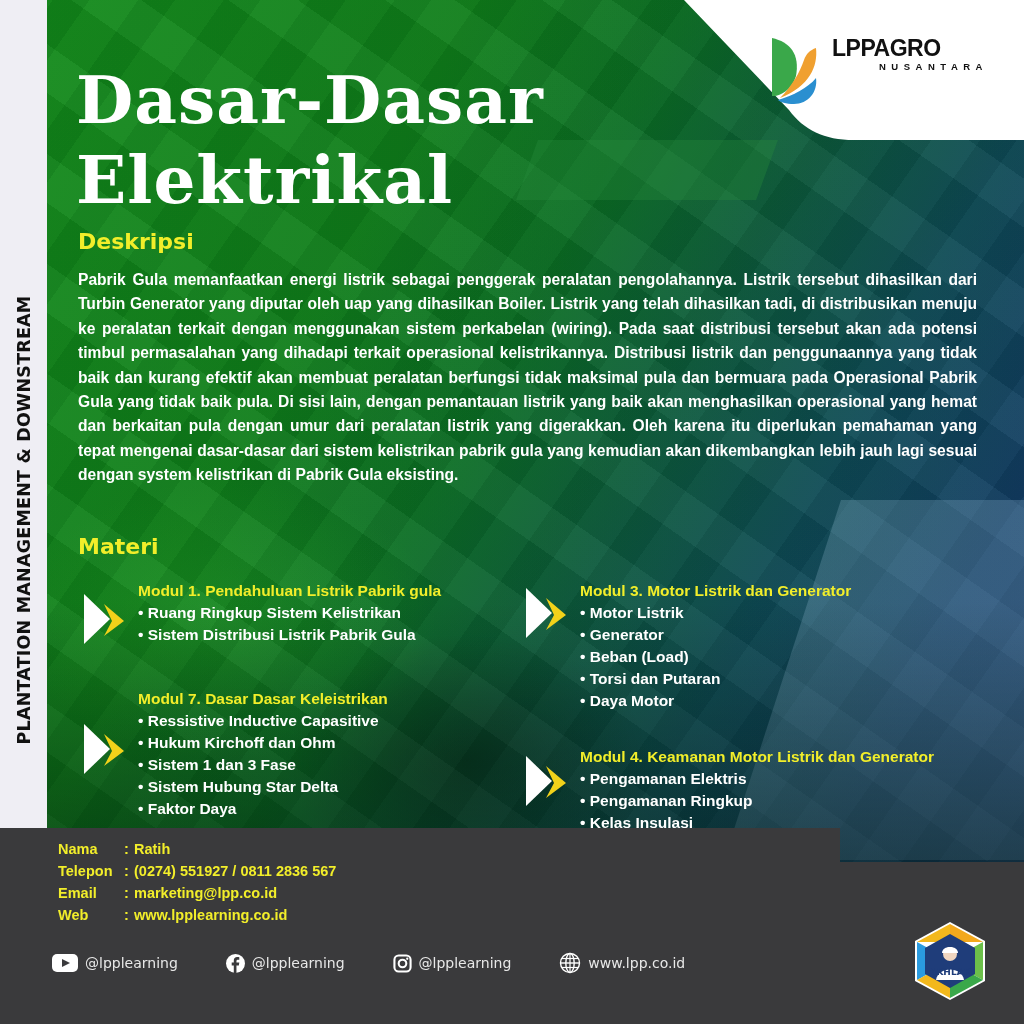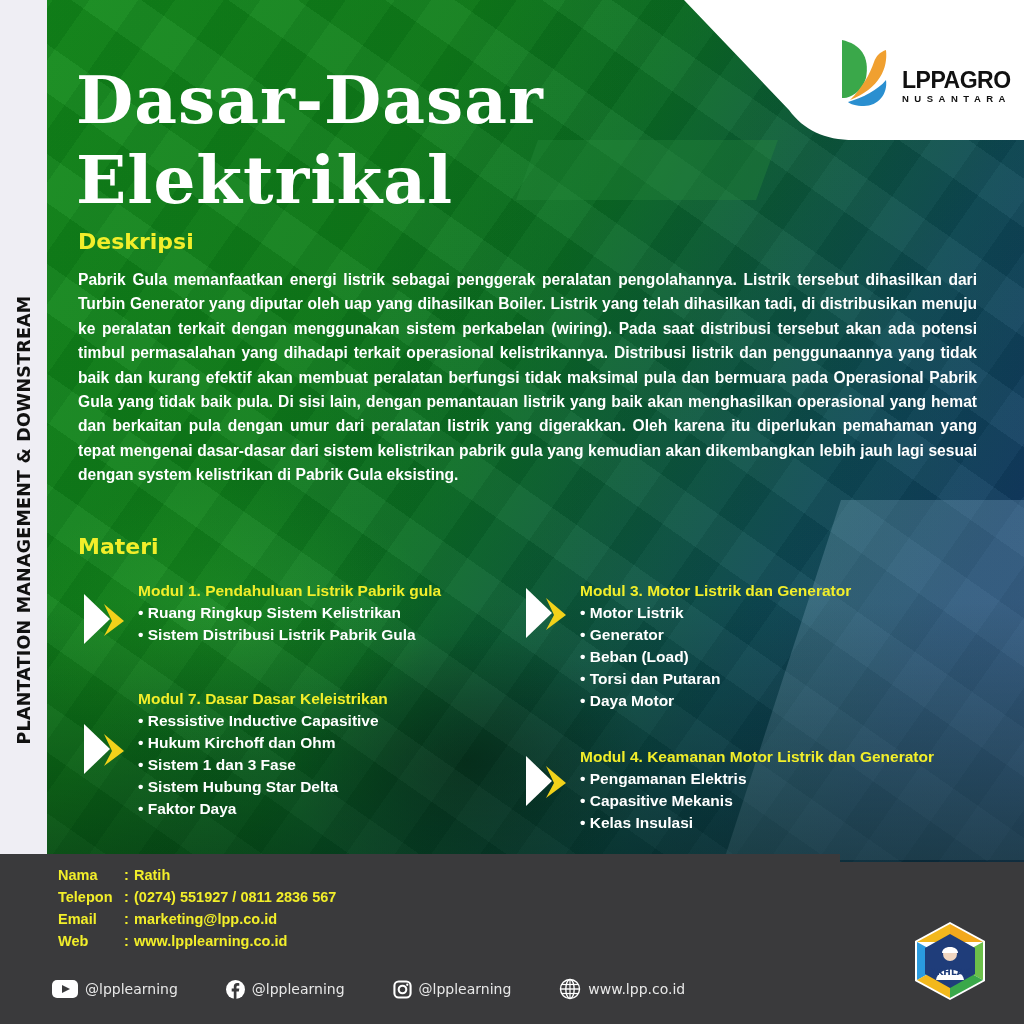--- a/index.html
+++ b/index.html
@@ -48,32 +48,32 @@
       position: absolute; left: 0; bottom: 0; width: 100%; height: 260px;
       background: linear-gradient(180deg, rgba(0,0,0,0), rgba(0,25,10,0.45));
     }
 
     .logo-panel {
       position: absolute; right: 0; top: 0; width: 340px; height: 140px;
       background: #ffffff;
       clip-path: path("M 0 0 L 340 0 L 340 140 L 170 140 C 140 140 120 130 105 110 L 0 0 Z");
     }
     .logo {
-      position: absolute; left: 840px; top: 36px; width: 180px; height: 70px;
-      display: flex; align-items: flex-end;
+      position: absolute; left: 770px; top: 36px; width: 180px; height: 70px;
+      display: flex; align-items: flex-start;
     }
     .logo-mark { width: 48px; height: 68px; flex: none; }
     .logo-text { margin-left: 14px; }
     .logo-name {
       font-family: "Liberation Sans", sans-serif; font-weight: 700; font-size: 23px;
       color: #111; letter-spacing: -0.5px; line-height: 24px;
     }
     .logo-sub {
       font-family: "Liberation Sans", sans-serif; font-weight: 700; font-size: 9.5px;
-      color: #111; letter-spacing: 5.5px; line-height: 14px;
+      color: #111; letter-spacing: 5.5px; line-height: 14px; margin-left: 47px;
     }
 
     .title {
       position: absolute; left: 76px; top: 60px;
       font-family: "DejaVu Serif", serif; font-weight: 700;
       font-size: 66px; line-height: 80px; color: #ffffff; letter-spacing: 1px;
     }
     .section-heading {
       position: absolute; left: 78px;
       font-family: "DejaVu Sans", sans-serif; font-weight: 700; font-size: 22px;
@@ -108,21 +108,21 @@
     .mod1 { left: 138px; top: 580px; }
     .mod1 .chev { left: -58px; top: 12px; }
     .mod2 { left: 138px; top: 688px; }
     .mod2 .chev { left: -58px; top: 34px; }
     .mod3 { left: 580px; top: 580px; }
     .mod3 .chev { left: -58px; top: 6px; }
     .mod4 { left: 580px; top: 746px; }
     .mod4 .chev { left: -58px; top: 8px; }
 
     .footer {
-      position: absolute; left: 0; top: 854px; width: 840px; height: 162px;
+      position: absolute; left: 0; top: 828px; width: 840px; height: 162px;
       background: #3a3a3c;
     }
     .contact {
       position: absolute; left: 58px; top: 10px;
       font-family: "Liberation Sans", sans-serif; font-weight: 700; font-size: 14.5px;
       color: #f2ee2a; line-height: 22px;
     }
     .contact .row { display: flex; }
     .contact .label { width: 66px; }
     .contact .sep { width: 10px; }
@@ -219,21 +219,21 @@
 </div>
 
 <div class="module mod4">
   <svg class="chev" viewBox="0 0 46 54">
     <polygon points="4,2 30,27 4,52" fill="#ffffff"></polygon>
     <polygon points="24,12 44,29 24,44 32,29" fill="#f2d21a"></polygon>
   </svg>
   <div class="mtitle">Modul 4. Keamanan Motor Listrik dan Generator</div>
   <ul>
     <li>Pengamanan Elektris</li>
-    <li>Capasitive Mekanis</li>
+    <li>Pengamanan Ringkup</li>
     <li>Kelas Insulasi</li>
   </ul>
 </div>
 
 <div class="footer">
   <div class="contact">
     <div class="row">
       <span class="label">Nama</span>
       <span class="sep">:</span>
       <span>Ratih</span>

